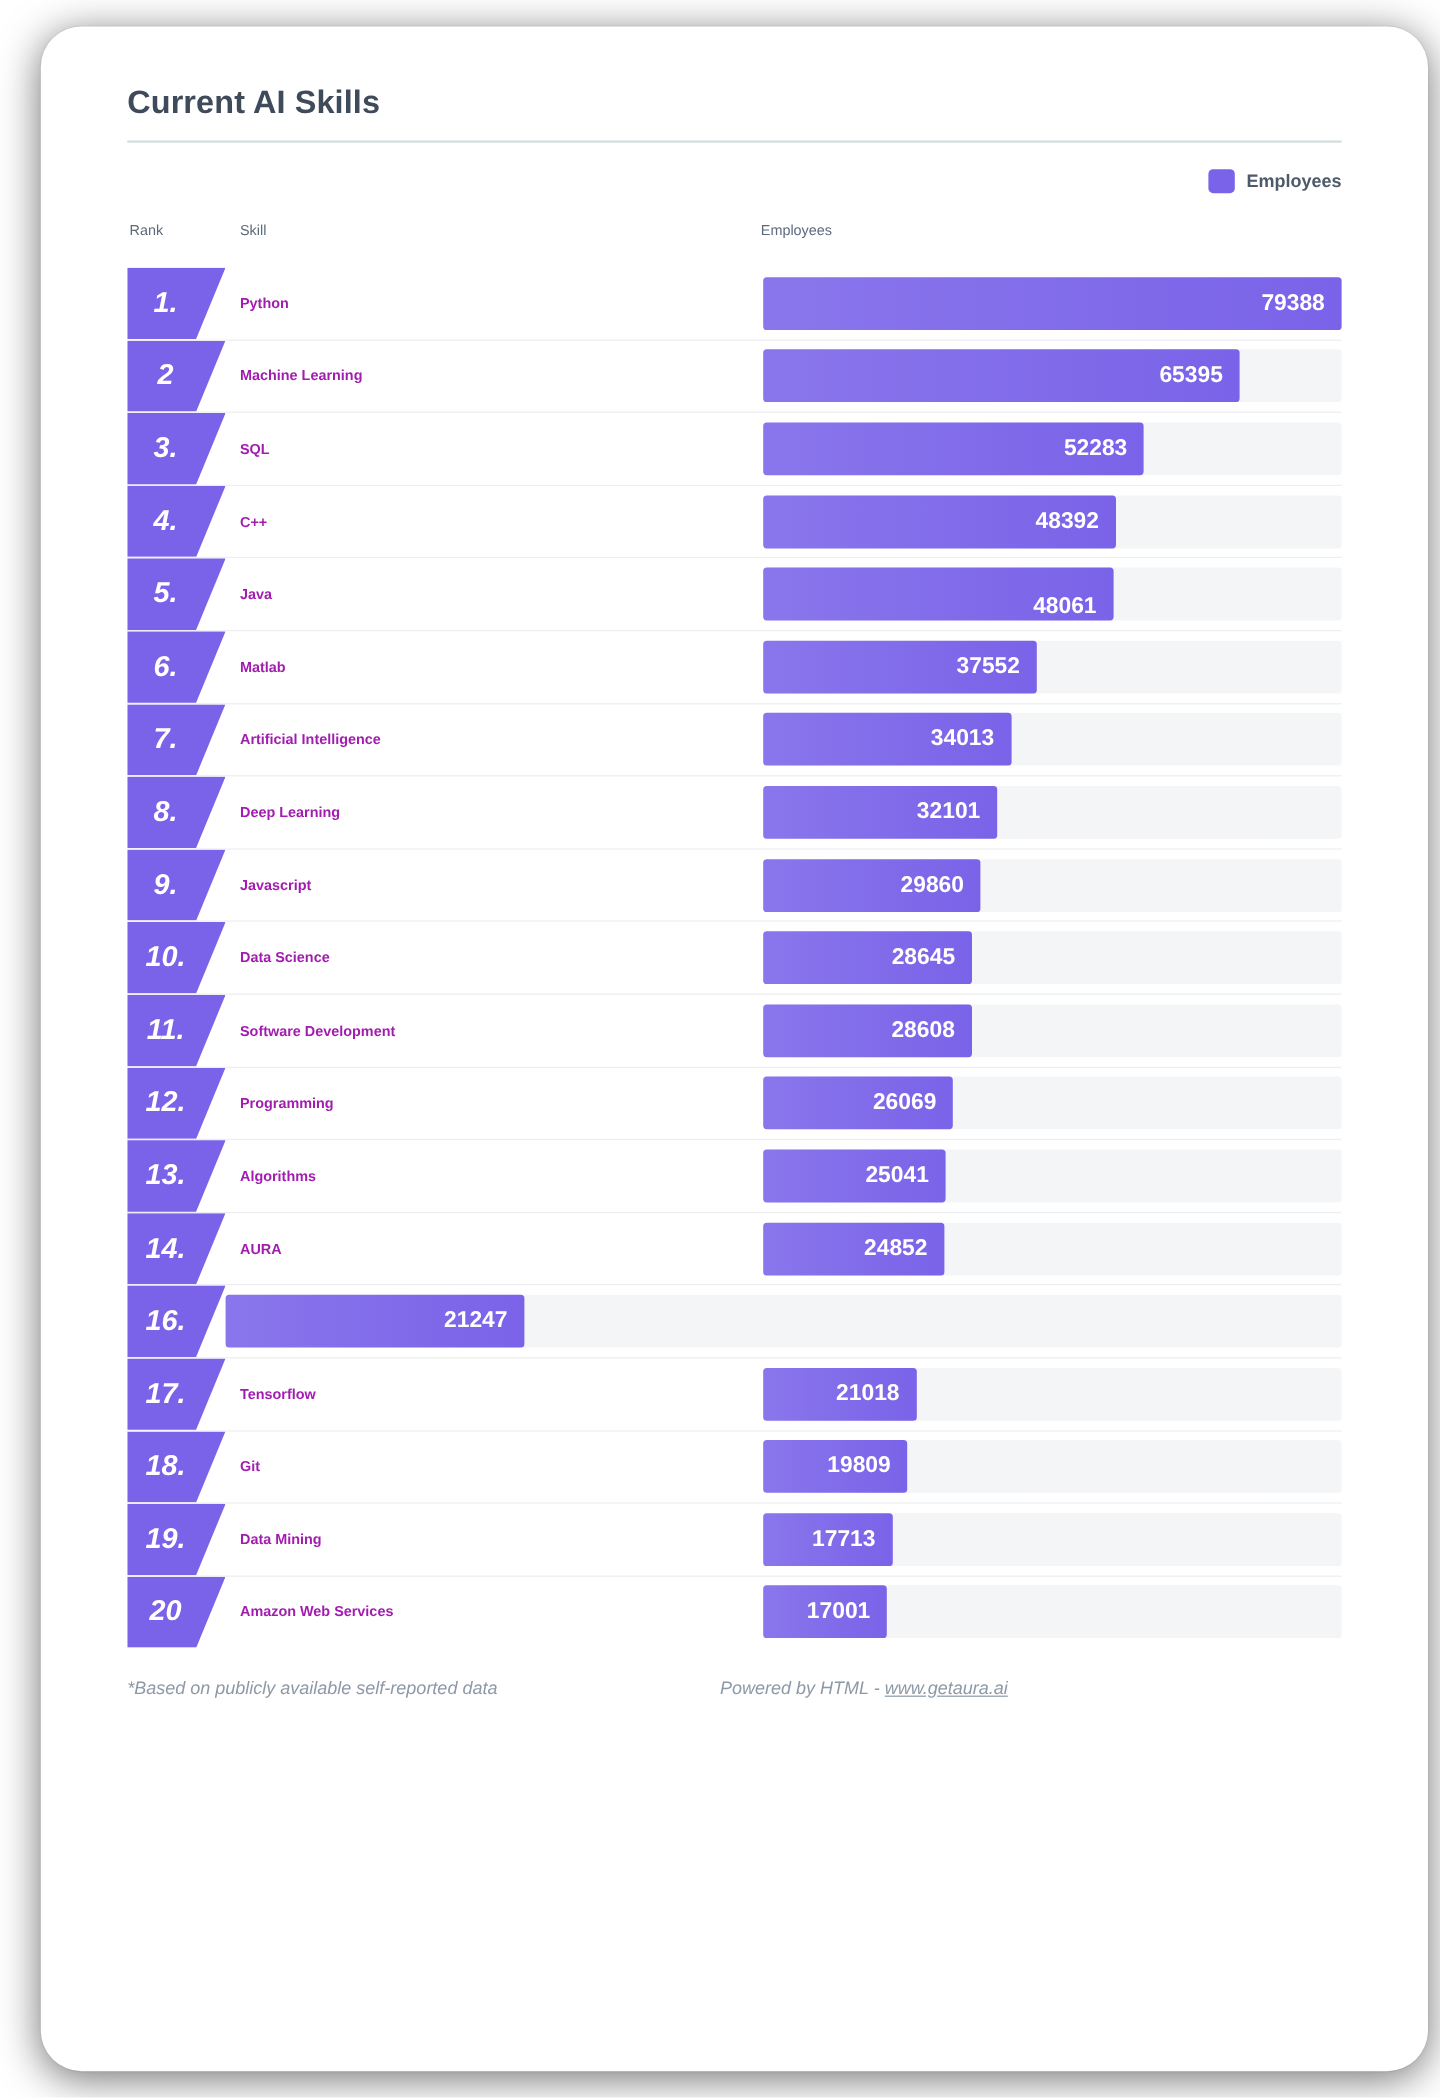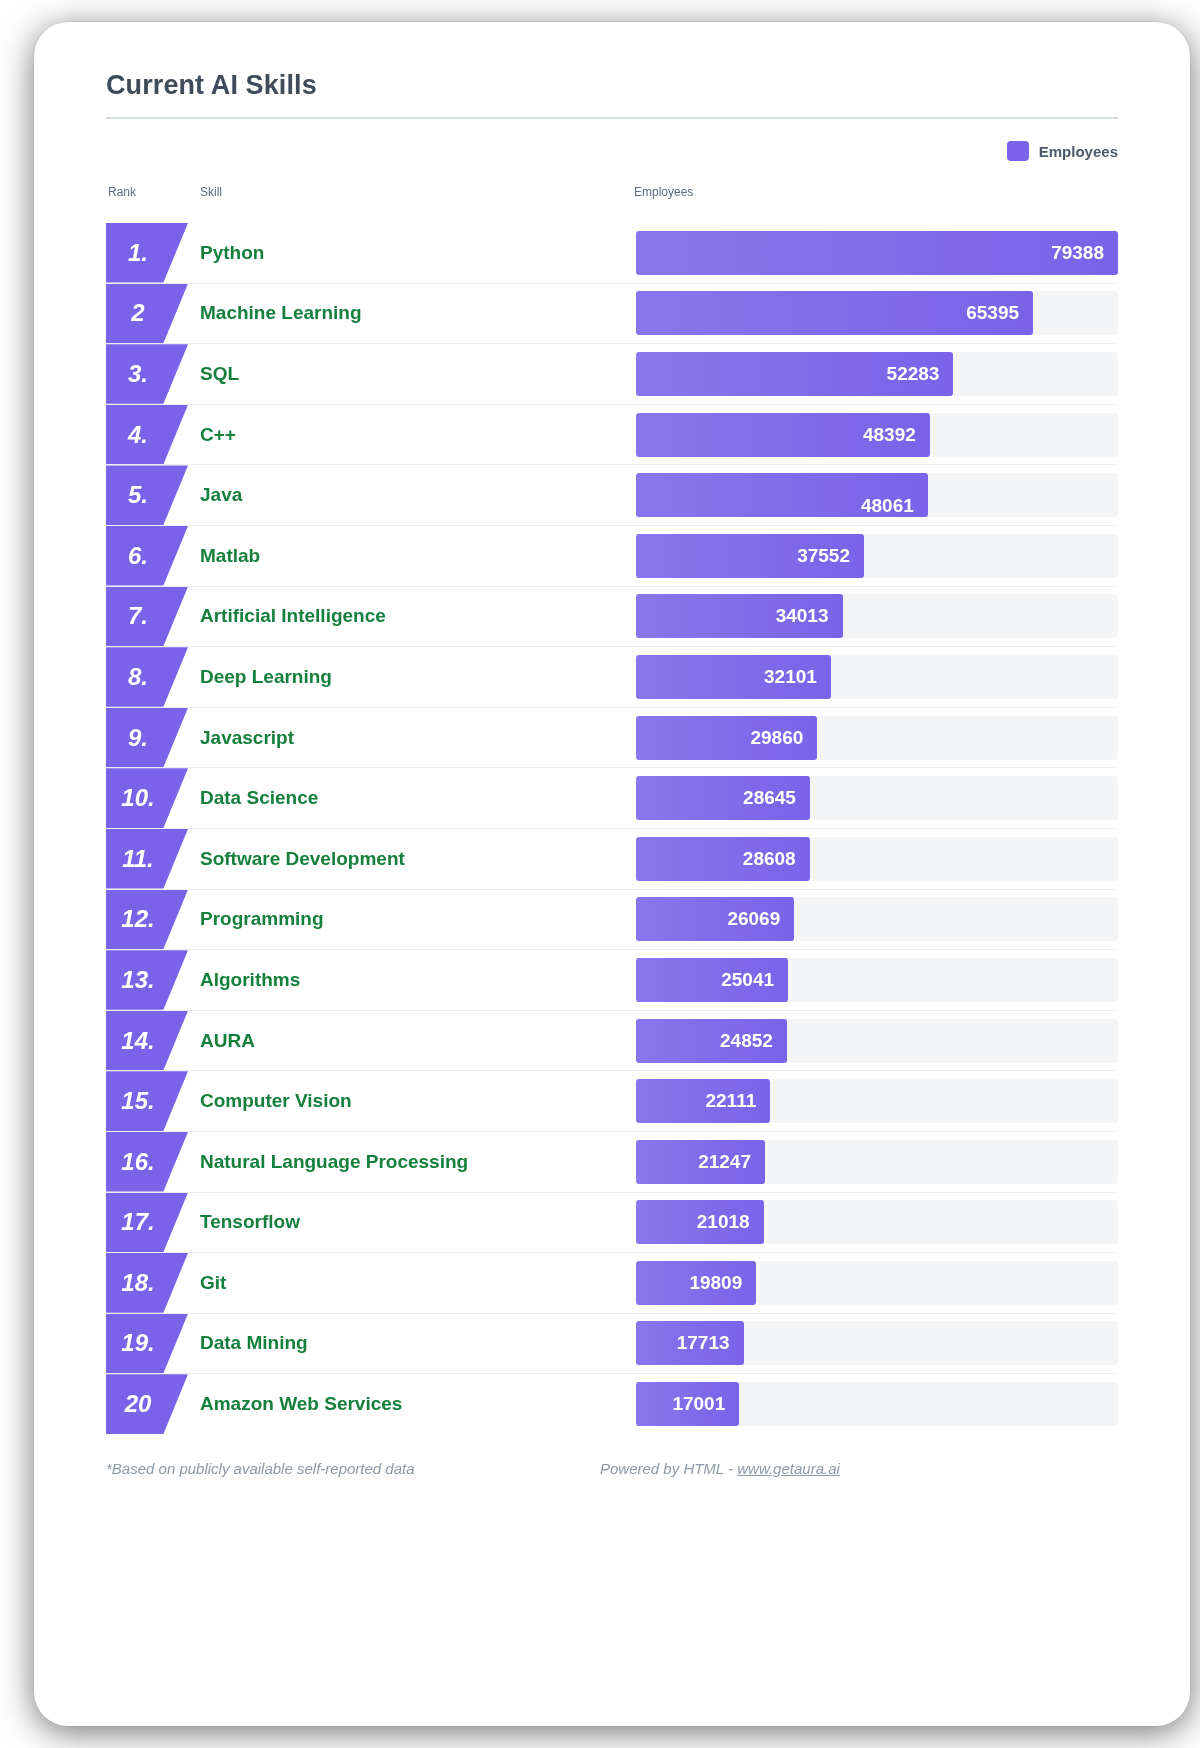--- a/index.html
+++ b/index.html
@@ -114,23 +114,23 @@
     color: #ffffff;
     font-size: 24px;
     font-weight: bold;
     font-style: italic;
     z-index: 2;
   }
 
   .skill-name {
     flex: 0 0 448px;
     padding-left: 12px;
-    font-size: 19px;
+    font-size: 12px;
     font-weight: bold;
-    color: #15803d;
+    color: #a21caf;
     box-sizing: border-box;
   }
 
   .bar-area {
     position: relative;
     flex: 1 1 auto;
     height: 44px;
     background: #f4f5f7;
     border-radius: 3px;
   }
@@ -364,35 +364,22 @@
           <div class="skill-name">AURA</div>
           <div class="bar-area">
             <div class="bar" style="width: 31.304%;">
               <span class="bar-value">24852</span>
             </div>
           </div>
         </div>
         <div class="row">
           <div class="rank-badge">
             <div class="rank-shape"></div>
-            <div class="rank-num">15.</div>
-          </div>
-          <div class="skill-name">Computer Vision</div>
-          <div class="bar-area">
-            <div class="bar" style="width: 27.852%;">
-              <span class="bar-value">22111</span>
-            </div>
-          </div>
-        </div>
-        <div class="row">
-          <div class="rank-badge">
-            <div class="rank-shape"></div>
             <div class="rank-num">16.</div>
           </div>
-          <div class="skill-name">Natural Language Processing</div>
           <div class="bar-area">
             <div class="bar" style="width: 26.763%;">
               <span class="bar-value">21247</span>
             </div>
           </div>
         </div>
         <div class="row">
           <div class="rank-badge">
             <div class="rank-shape"></div>
             <div class="rank-num">17.</div>

